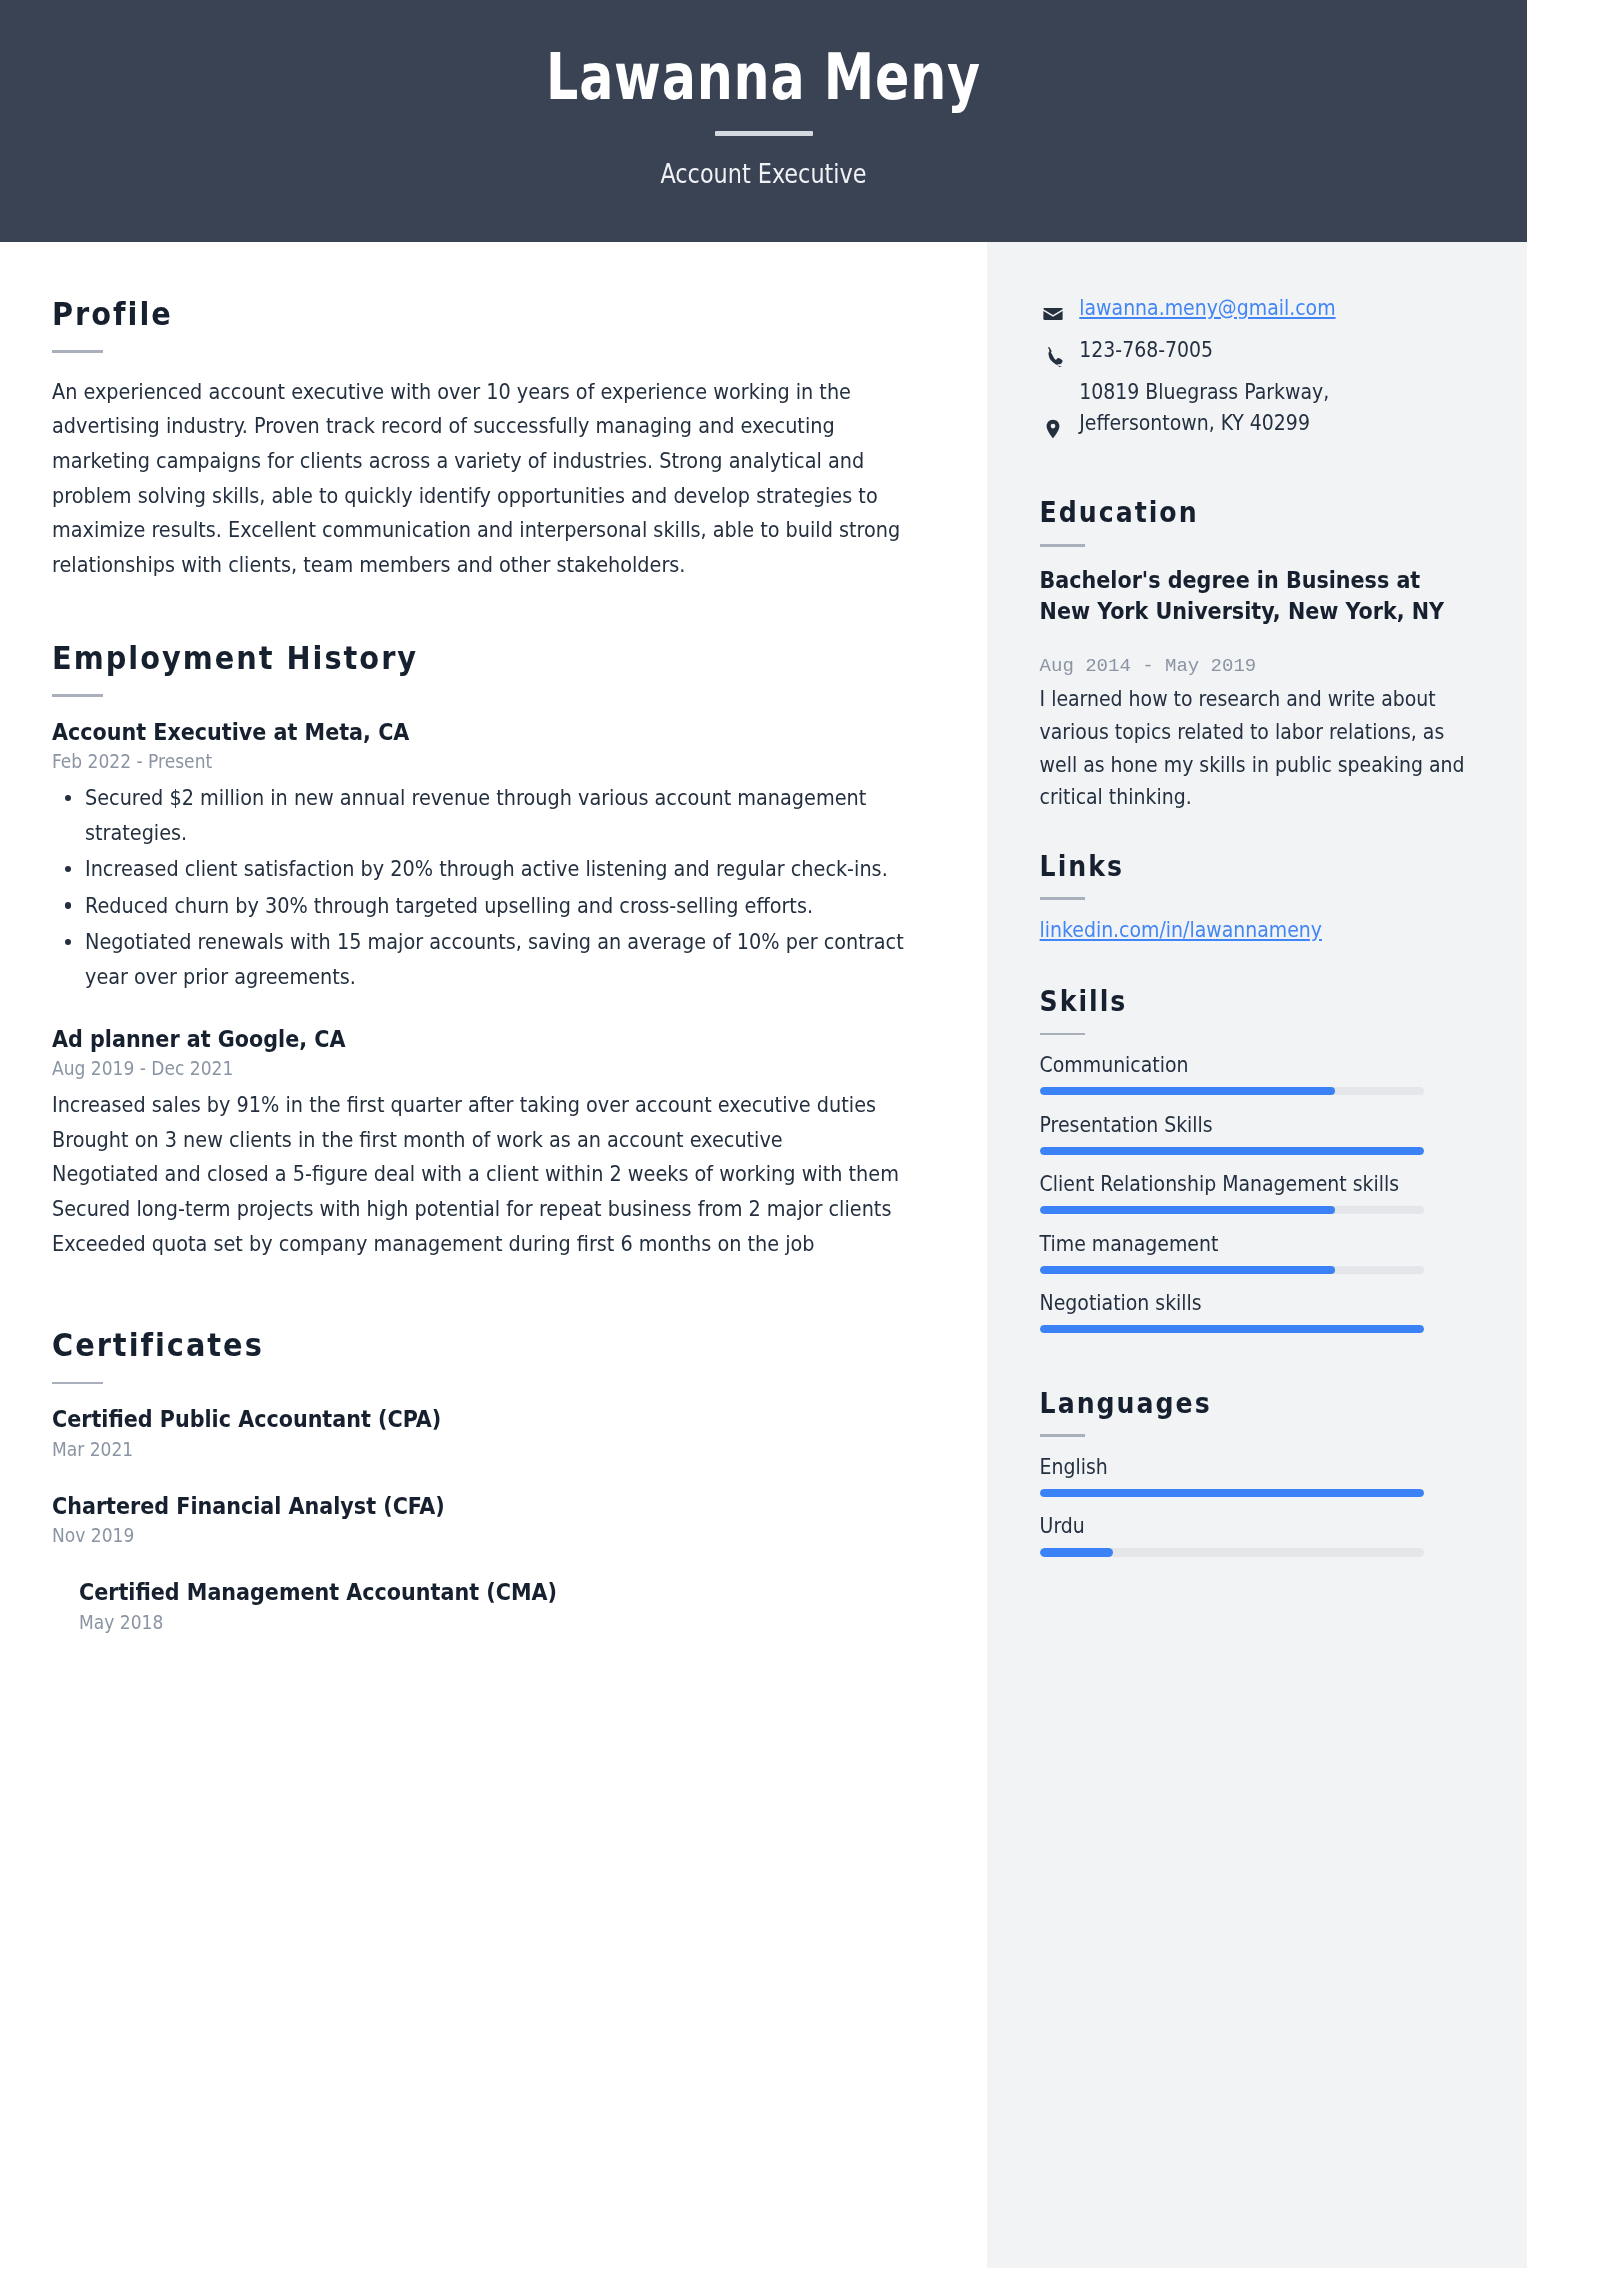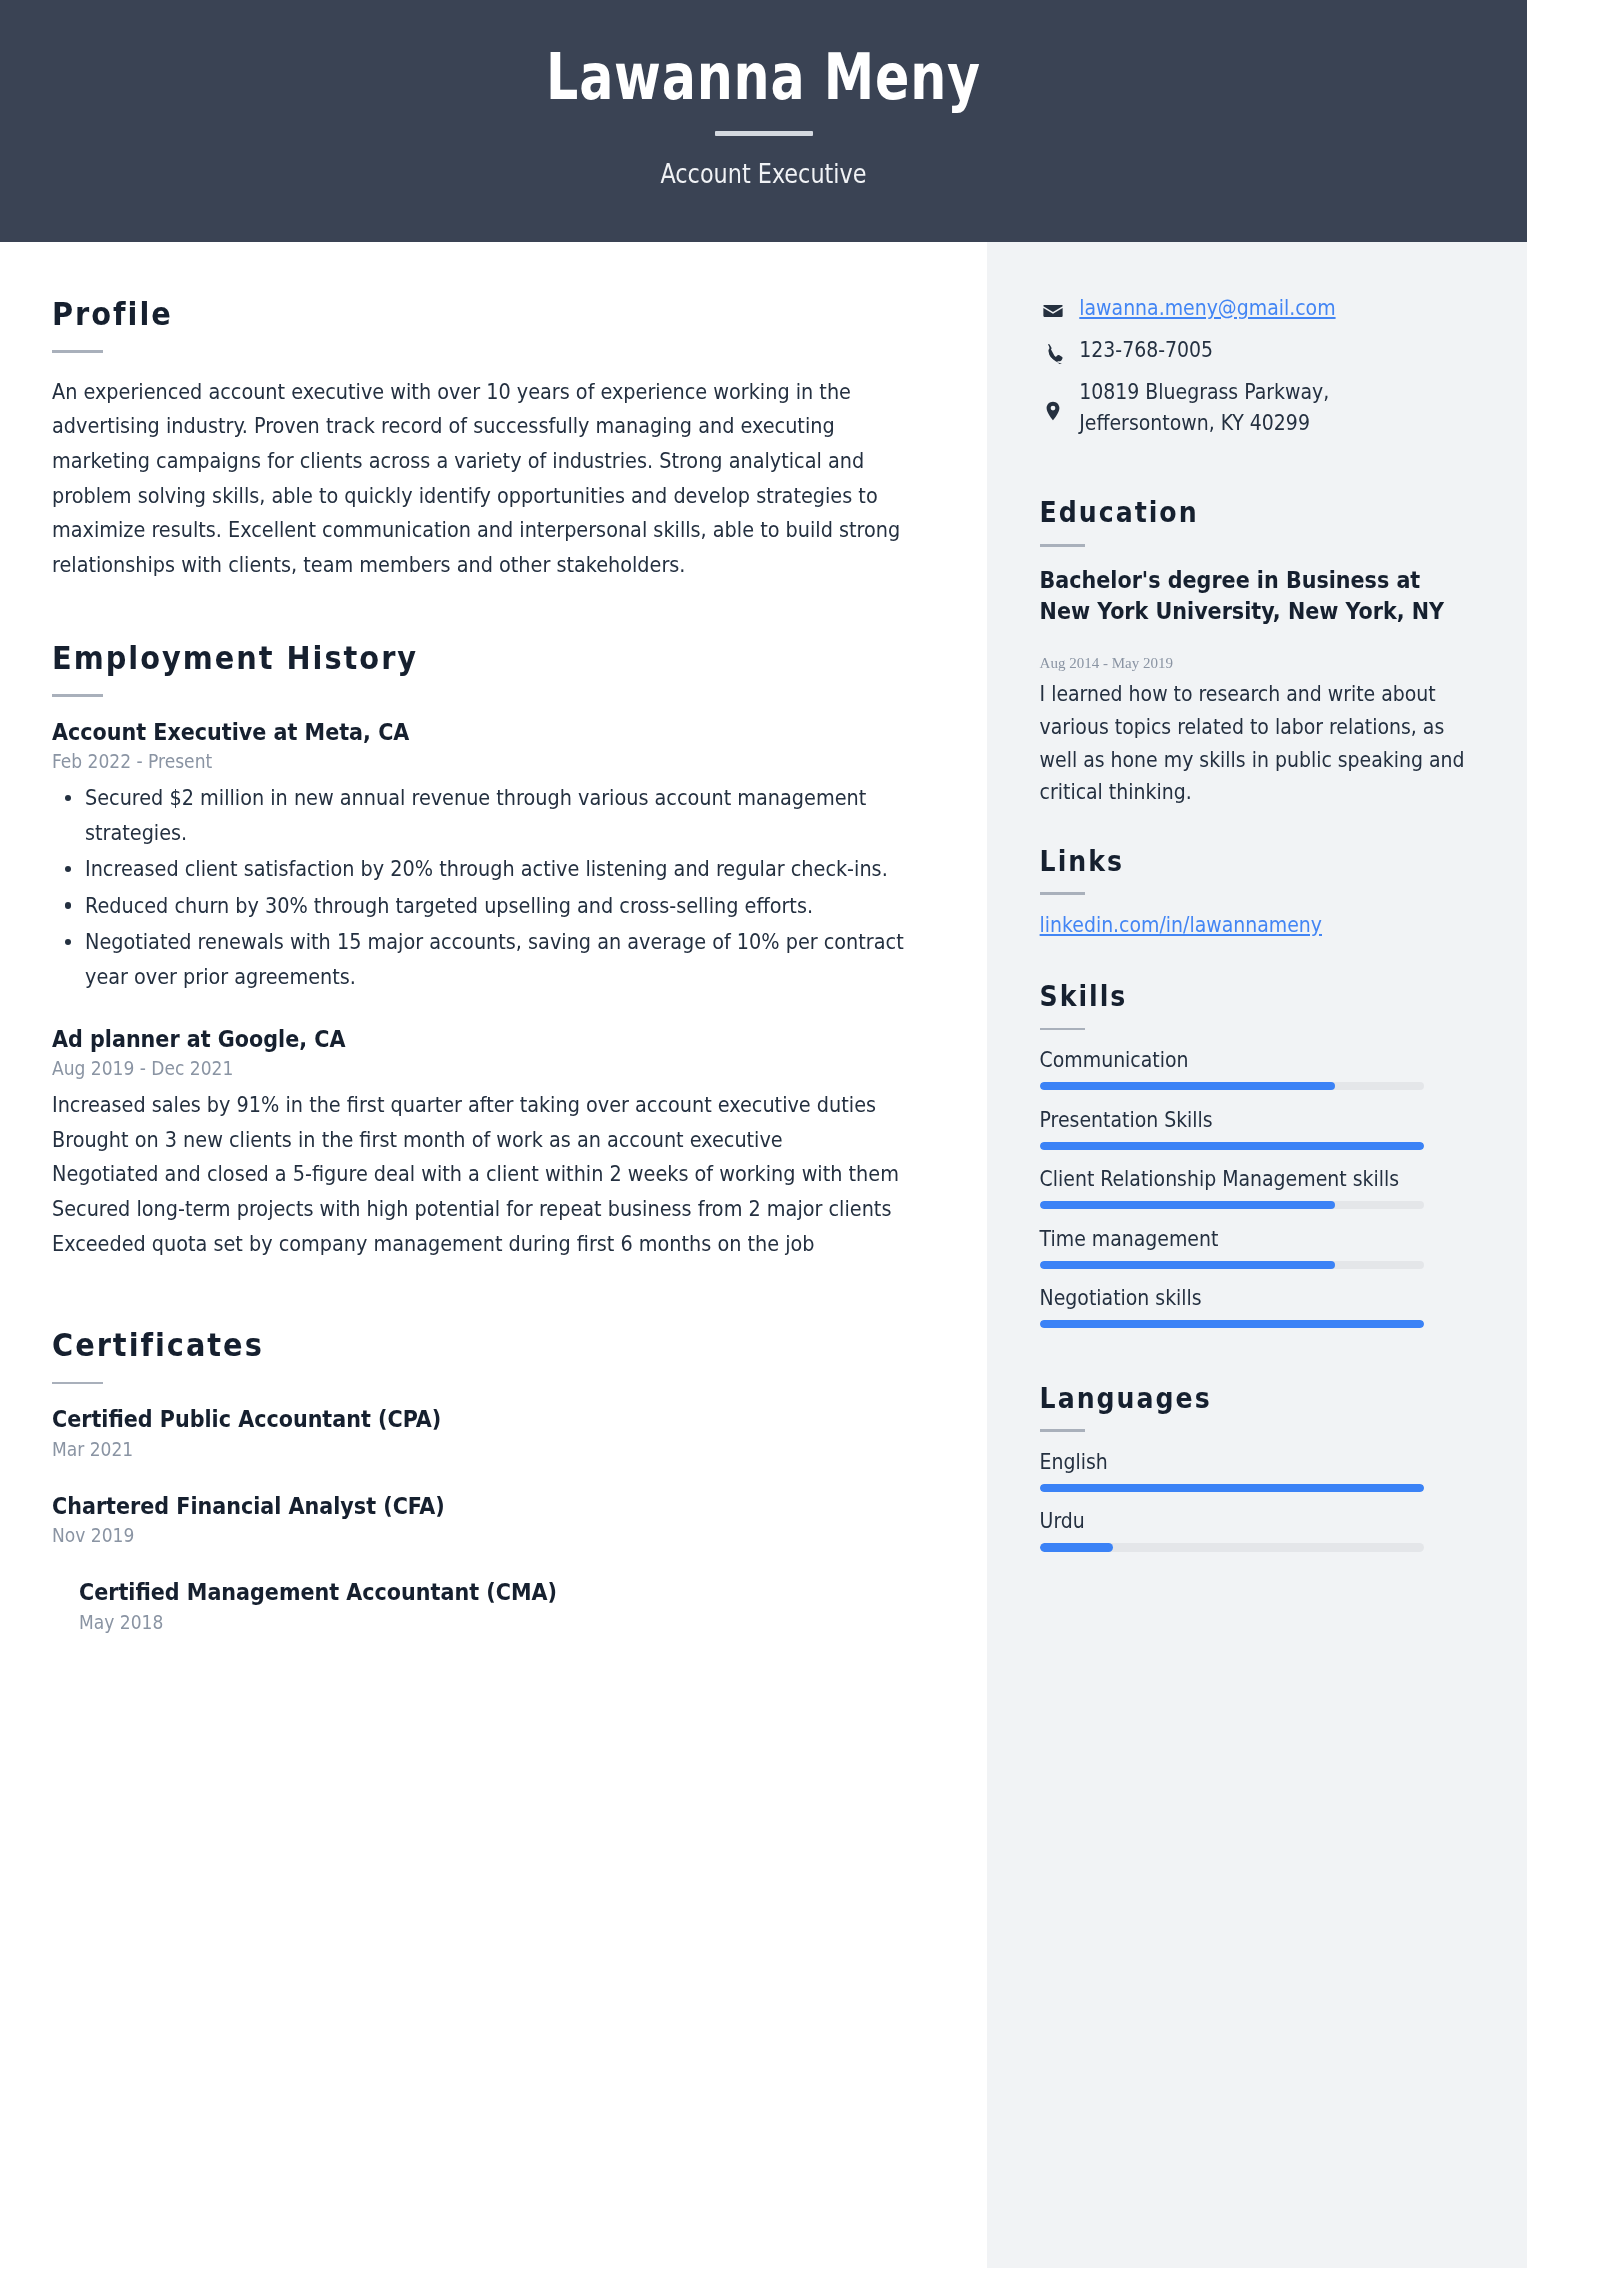--- a/index.html
+++ b/index.html
@@ -152,21 +152,21 @@
   .cert-date {
     color: #8a94a3;
     font-size: 19px;
     font-family: "DejaVu Sans Condensed", "Liberation Sans Narrow", "DejaVu Sans", sans-serif;
   }
 
   
   .contact-list { margin-bottom: 56px; }
   .contact-row {
     display: flex;
-    align-items: center;
+    align-items: flex-end;
     margin-bottom: 10px;
   }
   .contact-icon {
     width: 27px;
     min-width: 27px;
     padding-top: 4.5px;
     display: flex;
     justify-content: center;
     margin-right: 12.7px;
   }
@@ -187,22 +187,22 @@
   .edu-degree {
     color: #16202f;
     font-size: 23px;
     font-weight: 700;
     line-height: 1.36;
     font-family: "DejaVu Sans Condensed", "Liberation Sans Narrow", "DejaVu Sans", sans-serif;
     margin-bottom: 4.5px;
   }
   .edu-dates {
     color: #8a94a3;
-    font-size: 15px;
-    font-family: Liberation Serif, serif;
+    font-size: 19px;
+    font-family: Liberation Mono, monospace;
     margin-bottom: 6.4px;
     margin-top: 28px;
   }
   .edu-desc {
     color: #243040;
     font-size: 21px;
     line-height: 1.55;
     font-family: "DejaVu Sans Condensed", "Liberation Sans Narrow", "DejaVu Sans", sans-serif;
   }
 

